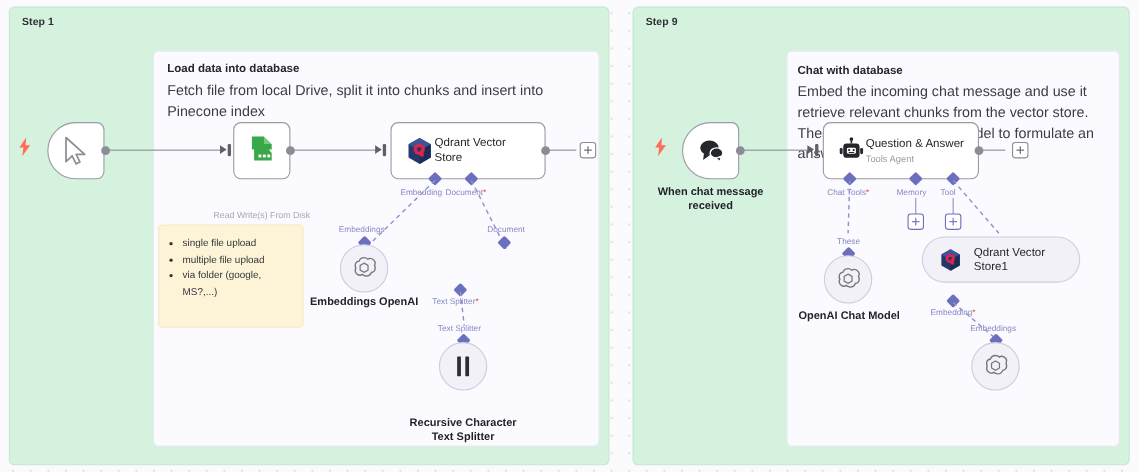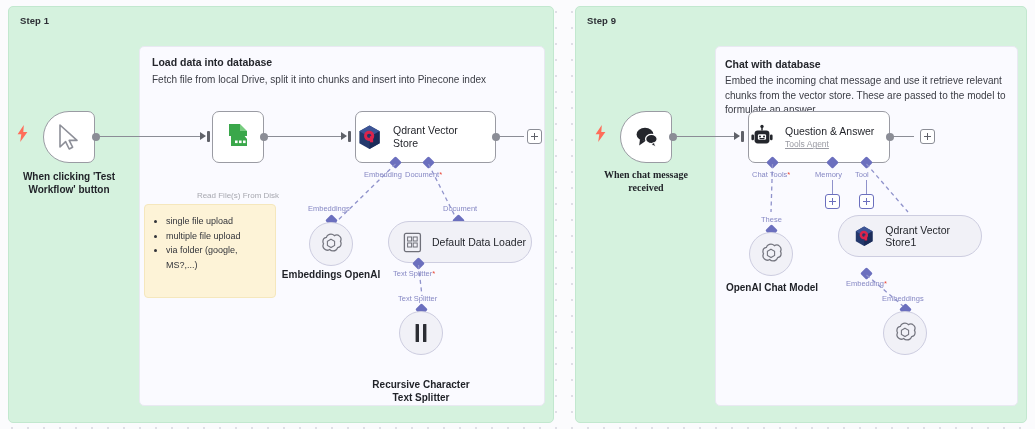--- a/index.html
+++ b/index.html
@@ -46,21 +46,21 @@
     box-sizing: border-box;
   }
   .note-title {
     position: absolute;
     font-size: 10.5px;
     font-weight: bold;
     color: #24262c;
   }
   .note-body {
     position: absolute;
-    font-size: 10px;
+    font-size: 13px;
     color: #3b3d45;
     line-height: 1.45;
   }
   
   .yellow-note {
     position: absolute;
     background: #fdf3d7;
     border: 1px solid #f5e7bd;
     border-radius: 4px;
     box-sizing: border-box;
@@ -90,33 +90,32 @@
     justify-content: center;
   }
   .node-trigger {
     width: 52px; height: 52px;
     border-radius: 26px 7px 7px 26px;
     justify-content: center;
   }
   .node-wide {
     height: 52px;
     border-radius: 7px;
-    gap: 10px;
+    padding-left: 12px;
   }
   .node-title {
     font-size: 10.5px;
     color: #1f2127;
     line-height: 1.2;
   }
   .node-sub {
     font-size: 8.5px;
     color: #9a9ba3;
     line-height: 1.2;
     margin-top: 2px;
-    text-decoration: underline;
   }
   
   .node-circle {
     position: absolute;
     width: 44px; height: 44px;
     border-radius: 50%;
     background: #f1f1f7;
     border: 1.1px solid #cdcde0;
     display: flex;
     align-items: center;
@@ -248,38 +247,37 @@
     <svg width="11" height="17" viewBox="0 0 11 17">
       <path d="M6.8 0 L0.6 9.2 L4.3 9.2 L3.2 17 L10.4 7.1 L6.3 7.1 Z" fill="#ff6d5a"></path>
     </svg>
   </div>
   <div class="node node-trigger" style="left:43px; top:111px;">
     <svg width="22" height="26" viewBox="0 0 22 26">
       <path d="M2 1 L2 23 L7.6 17.6 L11.2 25 L14.6 23.2 L11.2 16.4 L19 16.4 Z" fill="#ffffff" stroke="#8d8f98" stroke-width="1.6" stroke-linejoin="round"></path>
     </svg>
   </div>
   <div class="dot-out" style="left:92px; top:133px;"></div>
-  <div class="caption" style="left:9px; top:170px; width:120px;">When clicking 'Test Workflow' button</div>
 
   <div class="wire" style="left:99px; top:136px; width:106px;"></div>
   <div class="arrow-in" style="left:200px; top:132px;"></div>
   <div class="arrow-bar" style="left:207px; top:131px;"></div>
 
   <div class="node node-square" style="left:212px; top:111px;">
     <svg width="30" height="30" viewBox="0 0 30 30">
       <path d="M6 2 L17 2 L17 9 L24 9 L24 14 L6 14 Z" fill="#3aa74a"></path>
       <path d="M17 2 L24 9 L17 9 Z" fill="#77cc7f"></path>
       <path d="M8 12 L20 12 L24 17 L24 24 L8 24 Z" fill="#3aa74a"></path>
       <rect x="12" y="18.5" width="2.6" height="2.6" fill="#ffffff"></rect>
       <rect x="16" y="18.5" width="2.6" height="2.6" fill="#ffffff"></rect>
       <rect x="20" y="18.5" width="2.6" height="2.6" fill="#ffffff"></rect>
     </svg>
   </div>
   <div class="dot-out" style="left:260px; top:133px;"></div>
-  <div class="caption-sub" style="left:183px; top:191px; width:110px;">Read File(s) From Disk</div>
+  <div class="caption-sub" style="left:183px; top:191px; width:110px;">Read Write(s) From Disk</div>
 
   <div class="wire" style="left:267px; top:136px; width:79px;"></div>
   <div class="arrow-in" style="left:341px; top:132px;"></div>
   <div class="arrow-bar" style="left:348px; top:131px;"></div>
 
   <div class="node node-wide" style="left:355px; top:111px; width:141px;">
     <svg width="27" height="27" viewBox="0 0 28 28">
       <path d="M14 1.5 L24.5 7.5 L24.5 20 L14 26 L3.5 20 L3.5 7.5 Z" fill="#24386c"></path>
       <path d="M14 1.5 L24.5 7.5 L14 13.6 L3.5 7.5 Z" fill="#3d5596"></path>
       <path d="M14 13.6 L24.5 7.5 L24.5 20 L14 26 Z" fill="#1b2c59"></path>
@@ -315,30 +313,20 @@
   <div class="diamond" style="left:327px; top:216px;"></div>
   <div class="node-circle" style="left:309px; top:222px;">
     <svg width="24" height="24" viewBox="0 0 24 24">
       <path d="M12 2.2c-2.1 0-3.9 1.3-4.6 3.2-2 .3-3.5 2-3.5 4.1 0 .8.2 1.5.6 2.2-.9 1.8-.5 4 1 5.3 1.4 1.3 3.5 1.5 5.1.5.9.9 2.1 1.4 3.4 1.4 2.1 0 3.9-1.3 4.6-3.2 2-.3 3.5-2 3.5-4.1 0-.8-.2-1.5-.6-2.2.9-1.8.5-4-1-5.3-1.4-1.3-3.5-1.5-5.1-.5-.9-.9-2.1-1.4-3.4-1.4z" fill="none" stroke="#74757f" stroke-width="1.25"></path>
       <path d="M12 7.2 L15.6 9.3 L15.6 13.5 L12 15.6 L8.4 13.5 L8.4 9.3 Z" fill="none" stroke="#74757f" stroke-width="1.1"></path>
     </svg>
   </div>
   <div class="caption" style="left:281px; top:268px; width:100px;">Embeddings OpenAI</div>
 
   <div class="diamond" style="left:454px; top:216px;"></div>
-  <div class="node-pill" style="left:388px; top:221px; width:144px;">
-    <svg width="19" height="21" viewBox="0 0 19 21">
-      <rect x="1.4" y="1.4" width="16" height="18.2" rx="1.6" fill="none" stroke="#6f7079" stroke-width="1.3"></rect>
-      <rect x="4.6" y="5" width="4" height="4" fill="none" stroke="#6f7079" stroke-width="1"></rect>
-      <rect x="10.2" y="5" width="4" height="4" fill="none" stroke="#6f7079" stroke-width="1"></rect>
-      <rect x="4.6" y="11" width="4" height="4" fill="none" stroke="#6f7079" stroke-width="1"></rect>
-      <rect x="10.2" y="11" width="4" height="4" fill="none" stroke="#6f7079" stroke-width="1"></rect>
-    </svg>
-    <div class="pill-title">Default Data Loader</div>
-  </div>
   <div class="diamond" style="left:414px; top:259px;"></div>
   <div class="port-label" style="left:393px; top:269px;">
     <span>Text Splitter</span><span class="req">*</span>
   </div>
 
   <svg style="position:absolute; left:390px; top:264px; width:70px; height:40px; overflow:visible;">
     <path d="M28.5 1 L32 32" stroke="#8f92cb" stroke-width="1.3" fill="none" stroke-dasharray="4 3.5"></path>
   </svg>
   <div class="port-label" style="left:398px; top:294px;">Text Splitter</div>
 
@@ -366,21 +354,21 @@
   </div>
   <div class="node node-trigger" style="left:620px; top:111px;">
     <svg width="28" height="24" viewBox="0 0 28 24">
       <ellipse cx="13" cy="9.4" rx="8.4" ry="6.6" fill="#24262c"></ellipse>
       <path d="M8 14 L7.2 20.4 L13.2 16.2 Z" fill="#24262c"></path>
       <ellipse cx="19.4" cy="14" rx="5.8" ry="4.6" fill="#24262c" stroke="#ffffff" stroke-width="1.3"></ellipse>
       <path d="M22.5 17.4 L23.4 22 L18.8 19 Z" fill="#24262c" stroke="#ffffff" stroke-width="1"></path>
     </svg>
   </div>
   <div class="dot-out" style="left:669px; top:133px;"></div>
-  <div class="caption" style="left:588px; top:168px; width:116px;font-family:Liberation Serif, serif;">When chat message received</div>
+  <div class="caption" style="left:588px; top:168px; width:116px;">When chat message received</div>
 
   <div class="wire" style="left:676px; top:136px; width:63px;"></div>
   <div class="arrow-in" style="left:734px; top:132px;"></div>
   <div class="arrow-bar" style="left:741px; top:131px;"></div>
 
   <div class="node node-wide" style="left:748px; top:111px; width:142px;">
     <svg width="26" height="26" viewBox="0 0 28 28">
       <rect x="6" y="7" width="16" height="14" rx="3.4" fill="#24262c"></rect>
       <rect x="9.6" y="11" width="8.8" height="6" rx="1.4" fill="#ffffff"></rect>
       <circle cx="11.8" cy="13.4" r="1.1" fill="#24262c"></circle>

